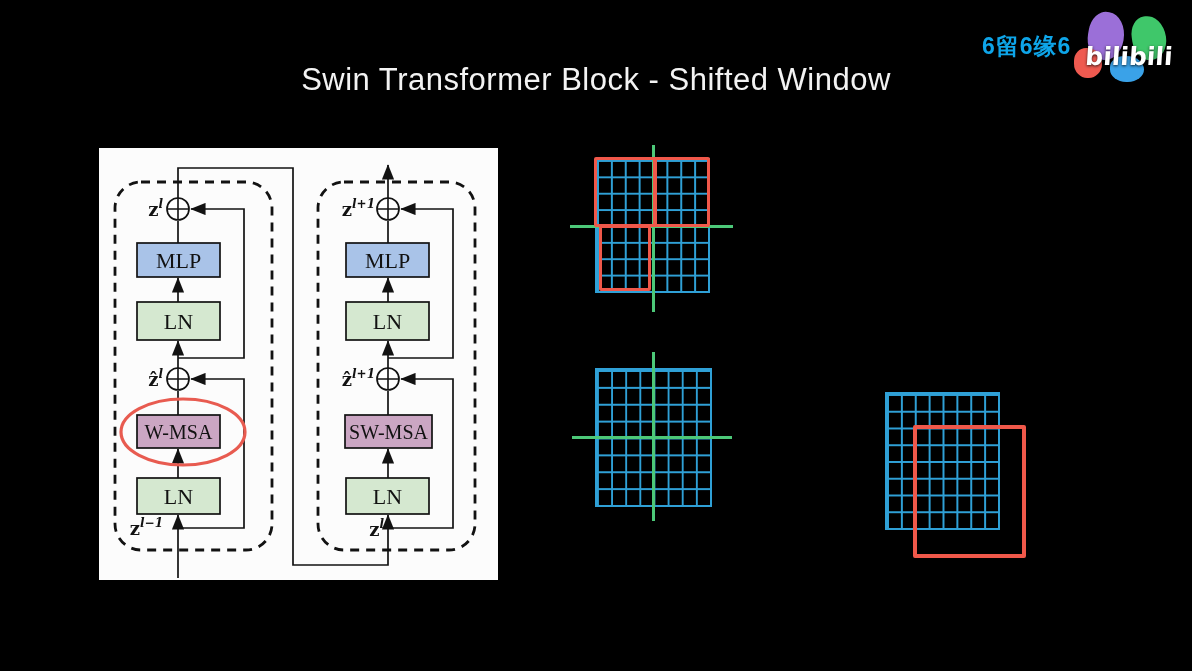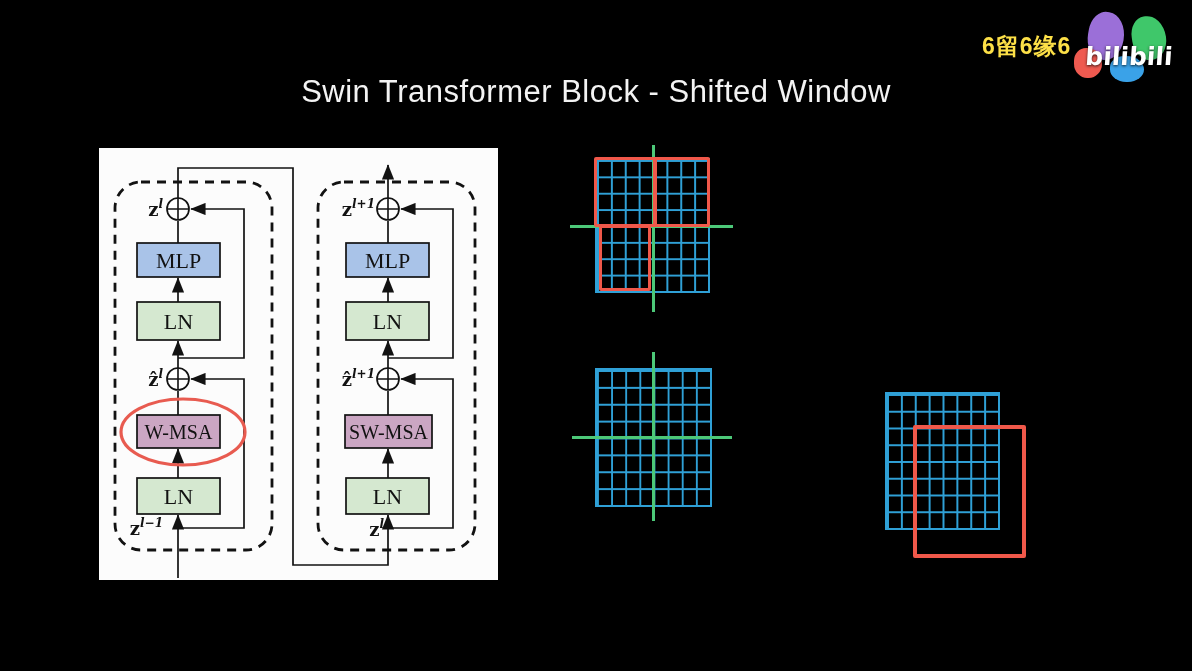--- a/index.html
+++ b/index.html
@@ -4,23 +4,23 @@
 <style>
   :root{
     --bg:#000000; --panel:#fcfcfc; --cyan:#2fa0d6; --green:#4cc878;
     --red:#f0584a; --ellipse:#e85b50; --mlp:#a9c3e8; --ln:#d5e8d0;
     --msa:#cba6c3; --ink:#121212; --title:#f3f3f3;
   }
   html,body{margin:0;padding:0;background:#000;}
   .stage{position:relative;width:1192px;height:671px;background:var(--bg);overflow:hidden;
          font-family:"Liberation Sans",sans-serif;}
   .title{position:absolute;left:0;right:0;top:62px;text-align:center;
-         color:var(--title);font-size:31px;letter-spacing:.5px;margin-top:12px;}
+         color:var(--title);font-size:31px;letter-spacing:.5px;}
   
-  .wm-text{position:absolute;left:982px;top:31px;color:#fde047;font-size:23px;font-weight:bold;
+  .wm-text{position:absolute;left:982px;top:31px;color:#0ea5e9;font-size:23px;font-weight:bold;
            letter-spacing:1px;text-shadow:0 1px 2px #000;}
   .bili{position:absolute;left:1068px;top:8px;width:122px;height:76px;}
   .blob{position:absolute;border-radius:45% 55% 50% 50%;}
   .blob.purple{left:20px;top:4px;width:36px;height:48px;background:#9b6fd8;transform:rotate(10deg);}
   .blob.green{left:64px;top:8px;width:34px;height:44px;background:#3fc76a;transform:rotate(-8deg);}
   .blob.red{left:6px;top:40px;width:28px;height:30px;background:#ef5a50;}
   .blob.blue{left:42px;top:48px;width:34px;height:26px;background:#3aa2e8;}
   .bili-word{position:absolute;left:0;top:34px;width:122px;text-align:center;color:#fff;
              font-size:25px;font-weight:bold;font-family:"DejaVu Sans",sans-serif;
              text-shadow:0 1px 3px rgba(0,0,0,.8);transform:skewX(-4deg);}

